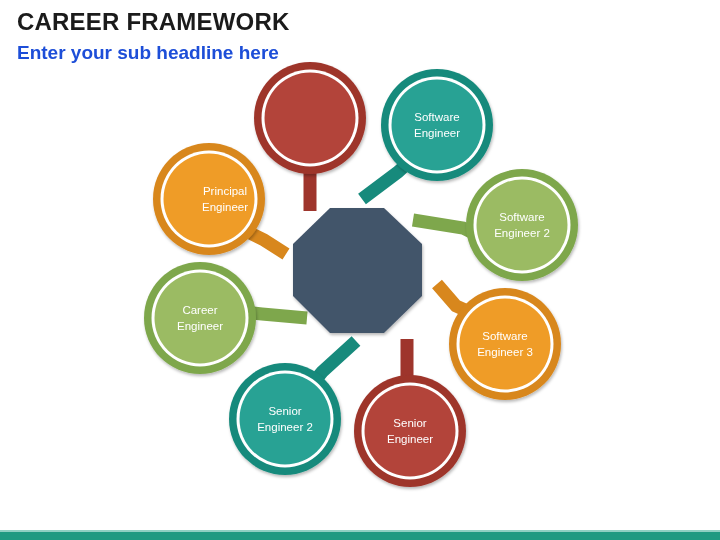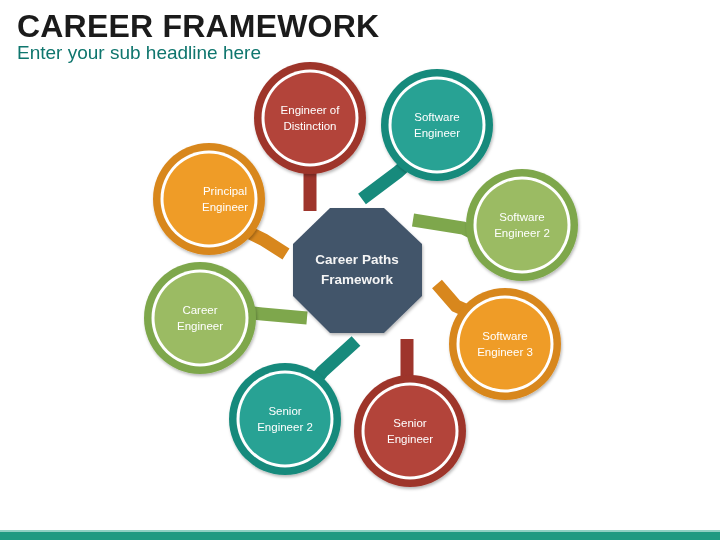--- a/index.html
+++ b/index.html
@@ -5,26 +5,26 @@
   html,body{margin:0;padding:0;background:#ffffff;}
   .slide{
     position:relative;
     width:720px;height:540px;
     background:#ffffff;
     overflow:hidden;
     font-family:"Liberation Sans", sans-serif;
   }
   .title{
     position:absolute;left:17px;top:8px;
-    font-size:32px;font-weight:bold;color:#1b1b1b;
+    font-size:24px;font-weight:bold;color:#1b1b1b;
     letter-spacing:.2px;
   }
   .subtitle{
     position:absolute;left:17px;top:42px;
-    font-size:19px;font-weight:normal;color:#0f766e;
+    font-size:19px;font-weight:bold;color:#1d4ed8;
   }
   .diagram{position:absolute;left:0;top:0;}
   .node-label{
     position:absolute;width:110px;height:84px;
     display:flex;align-items:center;justify-content:center;
     text-align:center;color:#ffffff;
     font-size:11.5px;line-height:1.4;
     white-space:pre-line;
     pointer-events:none;
   }
@@ -103,38 +103,34 @@
       <circle cx="200" cy="318" r="48.5" fill="#ffffff"></circle>
       <circle cx="200" cy="318" r="45.5" fill="#9bbb63"></circle>
     </g>
     <g>
       <circle cx="209" cy="199" r="56" filter="url(#ds)" fill="#d8871d"></circle>
       <circle cx="209" cy="199" r="48.5" fill="#ffffff"></circle>
       <circle cx="209" cy="199" r="45.5" fill="#ef9c27"></circle>
     </g>
   </svg>
 
-  <div class="node-label" style="left:255px;top:76px">Engineer of
-Distinction</div>
   <div class="node-label" style="left:382px;top:83px">Software
 Engineer</div>
   <div class="node-label" style="left:467px;top:183px">Software
 Engineer 2</div>
   <div class="node-label" style="left:450px;top:302px">Software
 Engineer 3</div>
   <div class="node-label" style="left:355px;top:389px">Senior
 Engineer</div>
   <div class="node-label" style="left:230px;top:377px">Senior
 Engineer 2</div>
   <div class="node-label" style="left:145px;top:276px">Career
 Engineer</div>
   <div class="node-label" style="left:170px;top:157px">Principal
 Engineer</div>
 
-  <div class="center-label" style="left:297px;top:234px">Career Paths
-Framework</div>
 
   <div class="footer-bar">
     <div class="footer-highlight" style="background-color: rgb(143, 208, 194);"></div>
     <div class="footer-main" style="background-color: rgb(31, 154, 129);"></div>
   </div>
 
 </div>
 
 </body></html>

